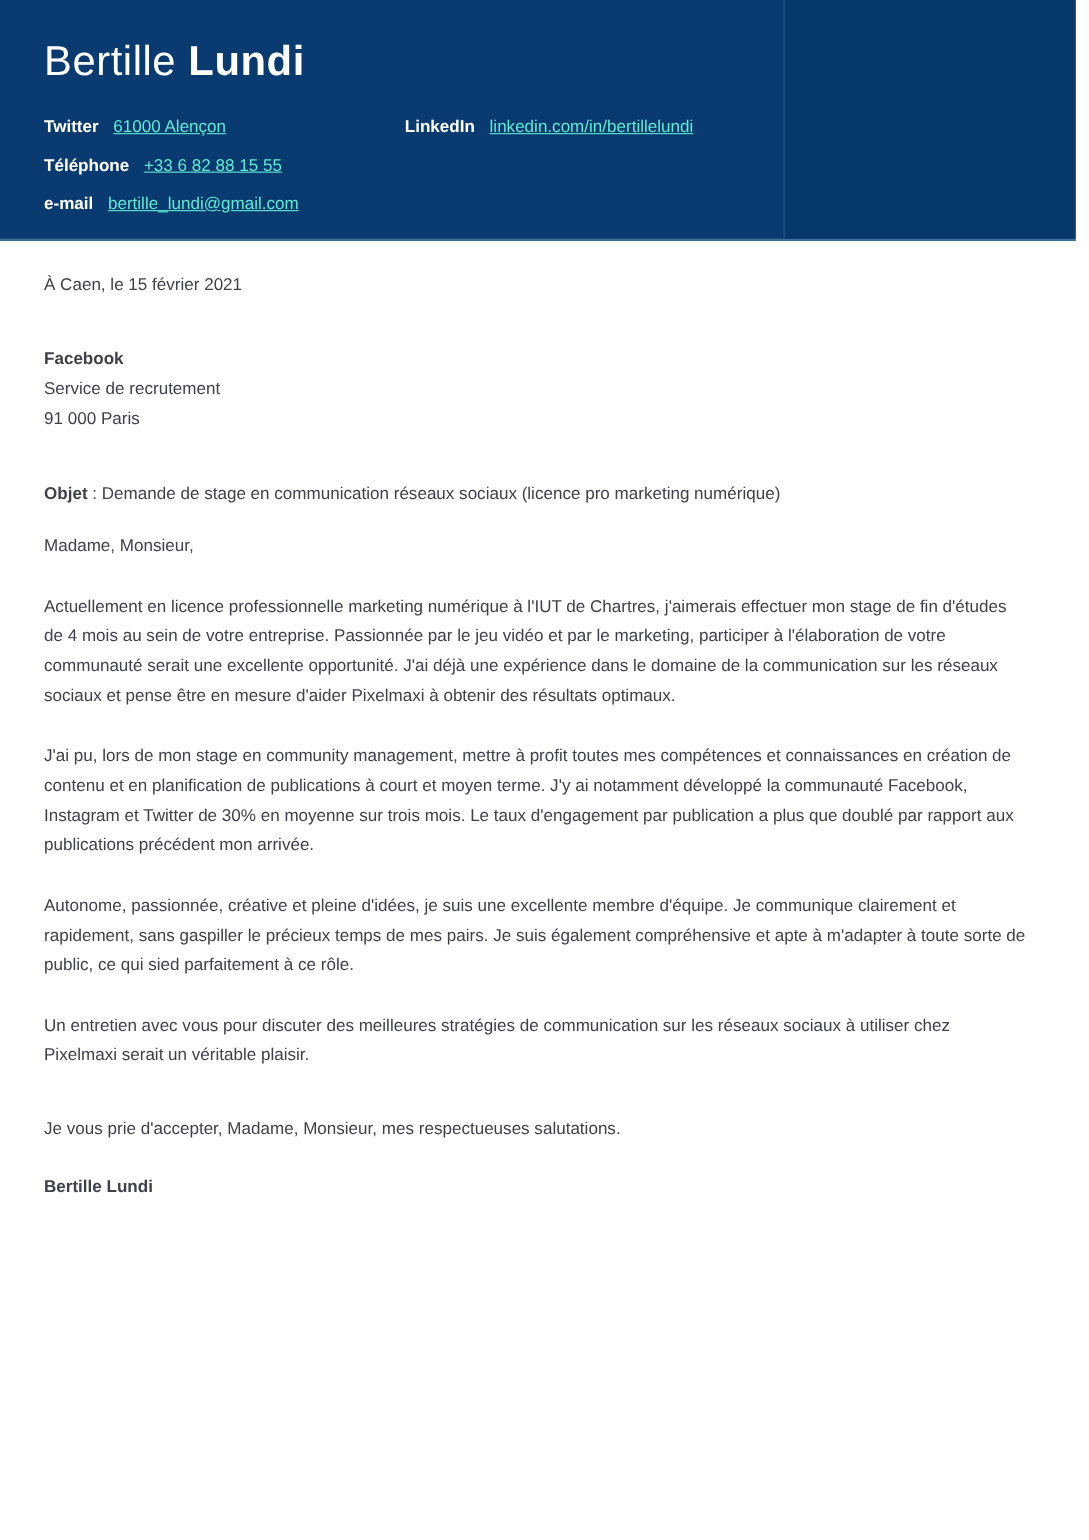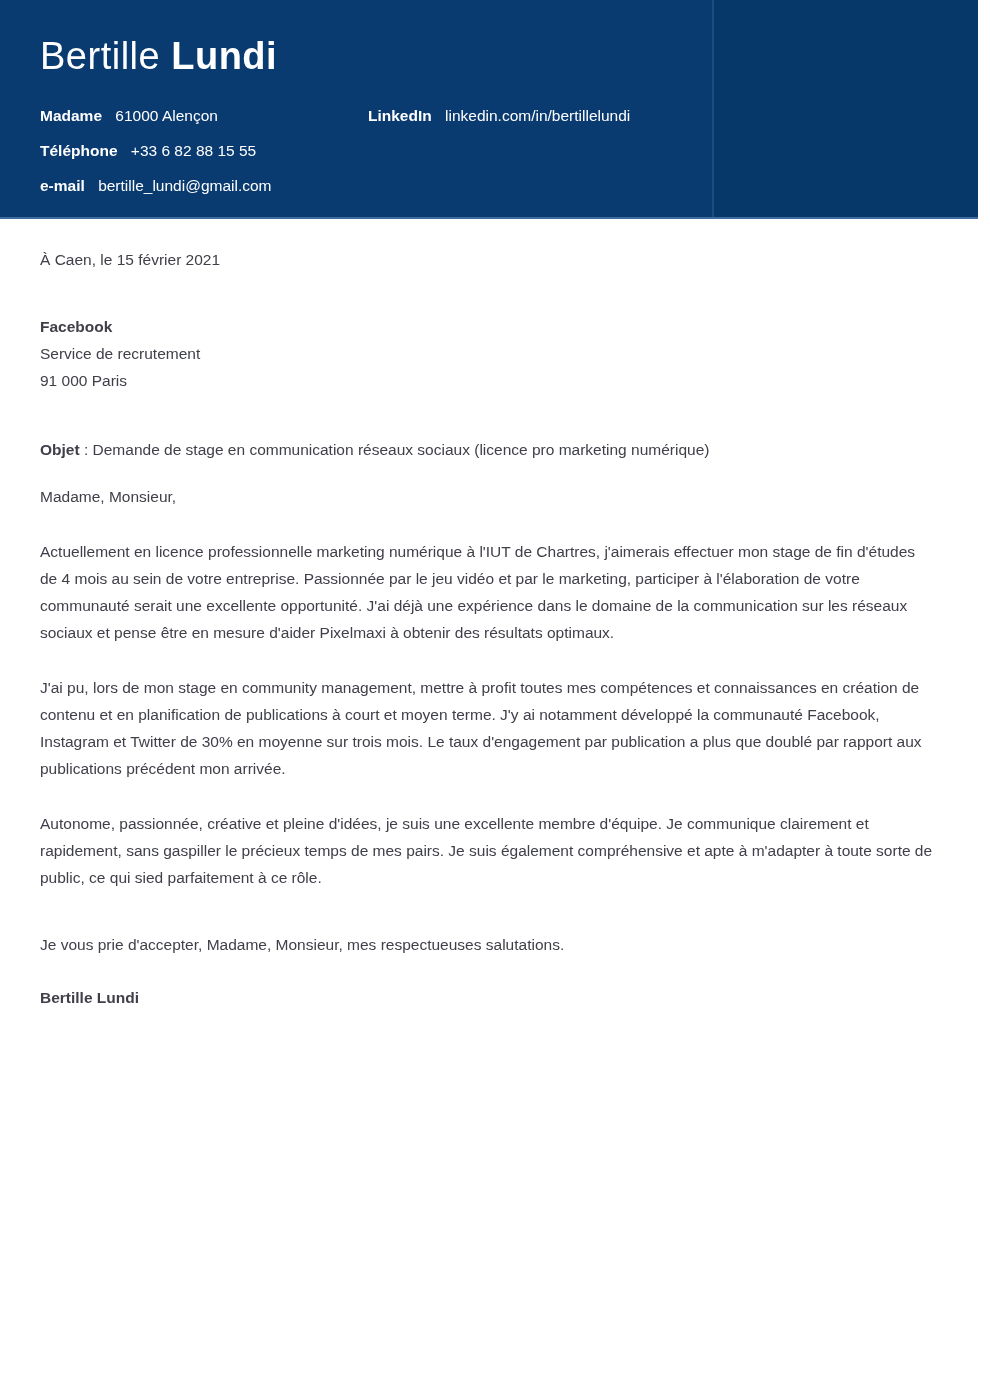--- a/index.html
+++ b/index.html
@@ -56,21 +56,21 @@
     margin-top: 25px;
     display: grid;
     grid-template-columns: 328px 1fr;
     grid-auto-rows: 19px;
     row-gap: 16px;
     font-size: 15.5px;
     line-height: 19px;
   }
   .contact-item { white-space: nowrap; }
   .contact-item .contact-label { font-weight: 700; margin-right: 9px; }
-  .contact-item .contact-value { font-weight: 400; color: #ffffff; }
+  .contact-item .contact-value { font-weight: 400; color: #5eead4; text-decoration: underline; }
   .c-adresse   { grid-column: 1; grid-row: 1; }
   .c-linkedin  { grid-column: 2; grid-row: 1; }
   .c-telephone { grid-column: 1; grid-row: 2; }
   .c-email     { grid-column: 1; grid-row: 3; }
 
   
   .letter-body {
     padding: 0 44px 0 40px;
     font-size: 15.5px;
     line-height: 27px;
@@ -91,21 +91,21 @@
 <div class="page">
 
   <header class="letter-header">
     <div class="header-right-panel"></div>
     <div class="header-inner">
       <h1 class="candidate-name"><span>Bertille</span>
         <b>Lundi</b>
       </h1>
       <div class="contact-grid">
         <div class="contact-item c-adresse">
-          <span class="contact-label">Madame</span>
+          <span class="contact-label">Twitter</span>
           <span class="contact-value">61000 Alençon</span>
         </div>
         <div class="contact-item c-linkedin">
           <span class="contact-label">LinkedIn</span>
           <span class="contact-value">linkedin.com/in/bertillelundi</span>
         </div>
         <div class="contact-item c-telephone">
           <span class="contact-label">Téléphone</span>
           <span class="contact-value">+33 6 82 88 15 55</span>
         </div>
@@ -126,19 +126,20 @@
       <p class="recipient-city">91 000 Paris</p>
     </div>
 
     <p class="subject-line"><span class="subject-label">Objet</span><span class="subject-rest"> : Demande de stage en communication réseaux sociaux (licence pro marketing numérique)</span></p>
 
     <p class="salutation">Madame, Monsieur,</p>
 
     <p class="body-paragraph">Actuellement en licence professionnelle marketing numérique à l'IUT de Chartres, j'aimerais effectuer mon stage de fin d'études de 4 mois au sein de votre entreprise. Passionnée par le jeu vidéo et par le marketing, participer à l'élaboration de votre communauté serait une excellente opportunité. J'ai déjà une expérience dans le domaine de la communication sur les réseaux sociaux et pense être en mesure d'aider Pixelmaxi à obtenir des résultats optimaux.</p>
     <p class="body-paragraph">J'ai pu, lors de mon stage en community management, mettre à profit toutes mes compétences et connaissances en création de contenu et en planification de publications à court et moyen terme. J'y ai notamment développé la communauté Facebook, Instagram et Twitter de 30% en moyenne sur trois mois. Le taux d'engagement par publication a plus que doublé par rapport aux publications précédent mon arrivée.</p>
     <p class="body-paragraph">Autonome, passionnée, créative et pleine d'idées, je suis une excellente membre d'équipe. Je communique clairement et rapidement, sans gaspiller le précieux temps de mes pairs. Je suis également compréhensive et apte à m'adapter à toute sorte de public, ce qui sied parfaitement à ce rôle.</p>
+    <p class="body-paragraph">Un entretien avec vous pour discuter des meilleures stratégies de communication sur les réseaux sociaux à utiliser chez Pixelmaxi serait un véritable plaisir.</p>
 
     <p class="closing-line">Je vous prie d'accepter, Madame, Monsieur, mes respectueuses salutations.</p>
 
     <p class="signature">Bertille Lundi</p>
   </main>
 
 </div>
 
 </body></html>

